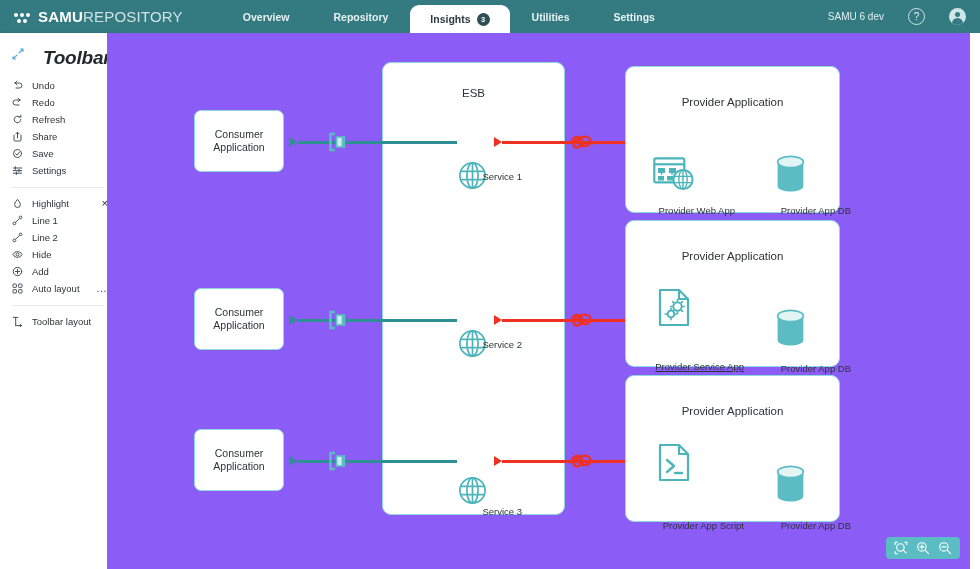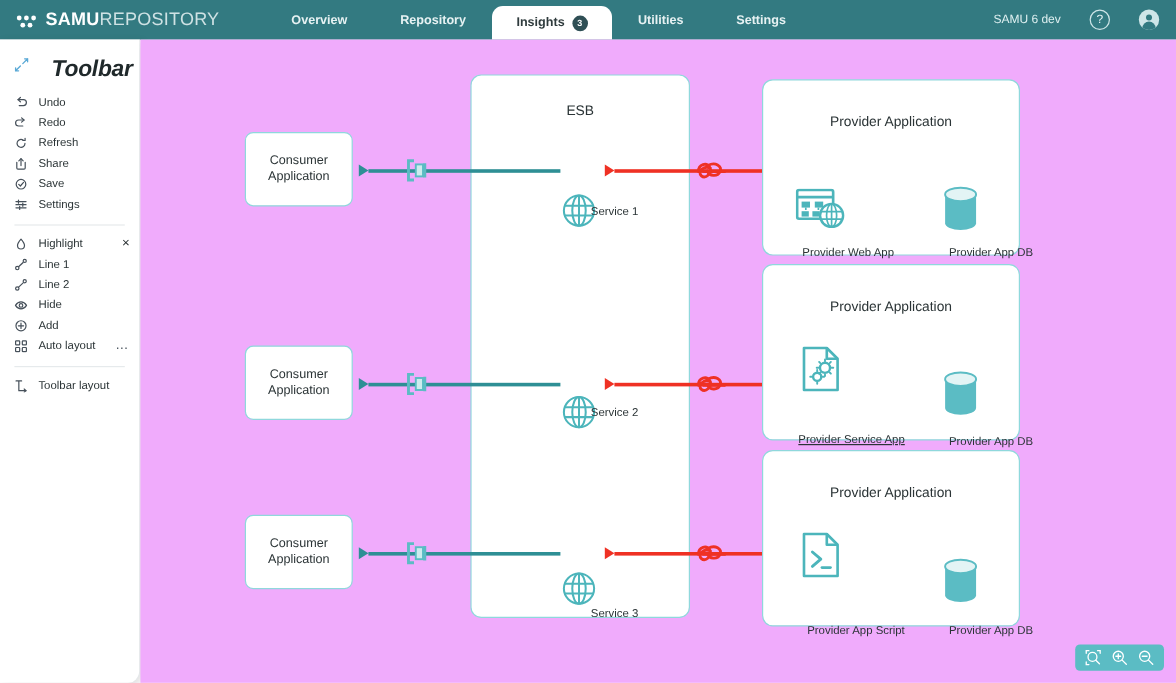--- a/index.html
+++ b/index.html
@@ -111,21 +111,21 @@
   .tb-btn {
     margin: 0 10px 6px 10px; height:19px;
     border:1px solid #9ed4d8; border-radius:3px;
     display:flex; align-items:center; justify-content:center; gap:6px;
     color:#2e7d86; font-size:9px; font-weight:bold; cursor:pointer;
     background:#fff;
   }
   .tb-btn-wrap { position:absolute; left:0; bottom: 155px; width:117px; }
 
   
-  .canvas { position:absolute; left:117px; top:33px; width:863px; height:536px; background:#f0abfc; }
+  .canvas { position:absolute; left:107px; top:33px; width:863px; height:536px; background:#8b5cf6; }
 
   .box {
     position:absolute; border:1.6px solid #8fd8dc;
     border-radius:9px; background:#fff;
   }
   .box-esb  { border-color:#8fd8dc; }
   .box-title {
     position:absolute; left:0; right:0; text-align:center;
     font-size:11.5px; color:#2b3436;
   }

